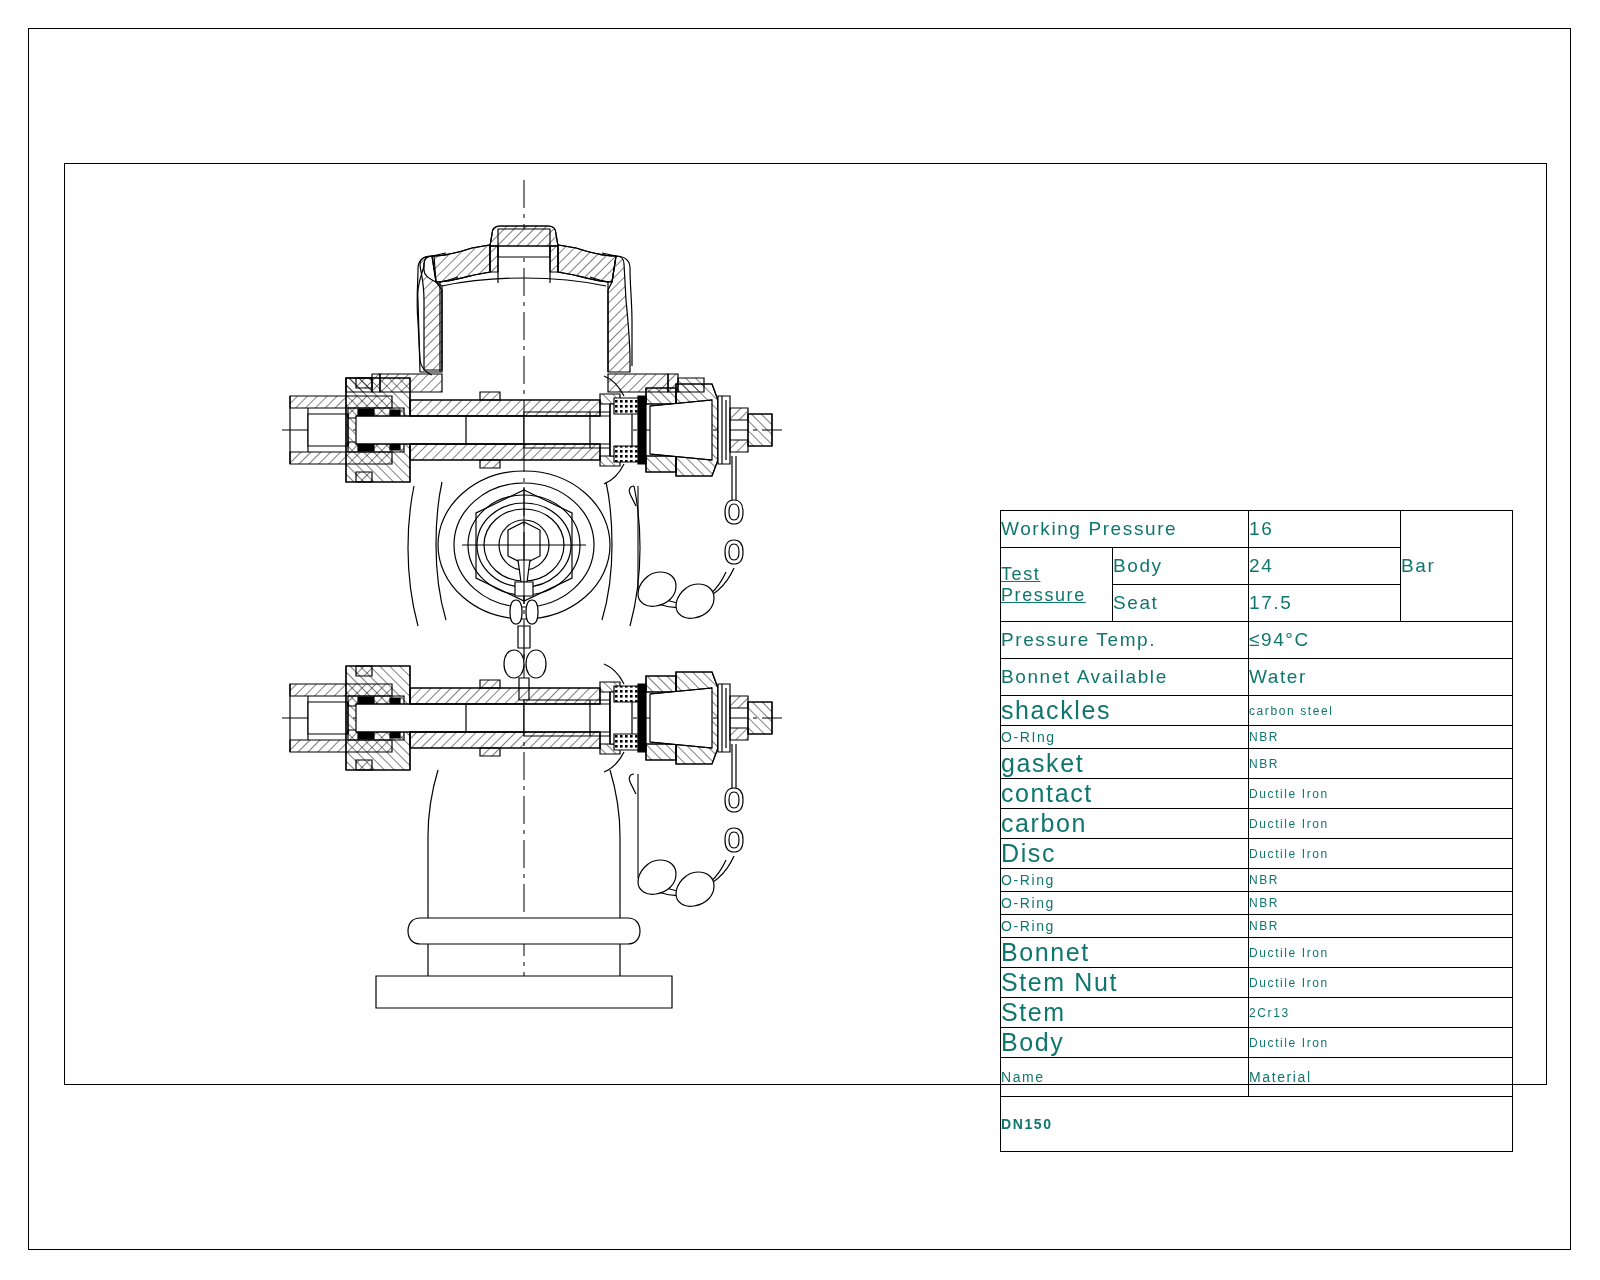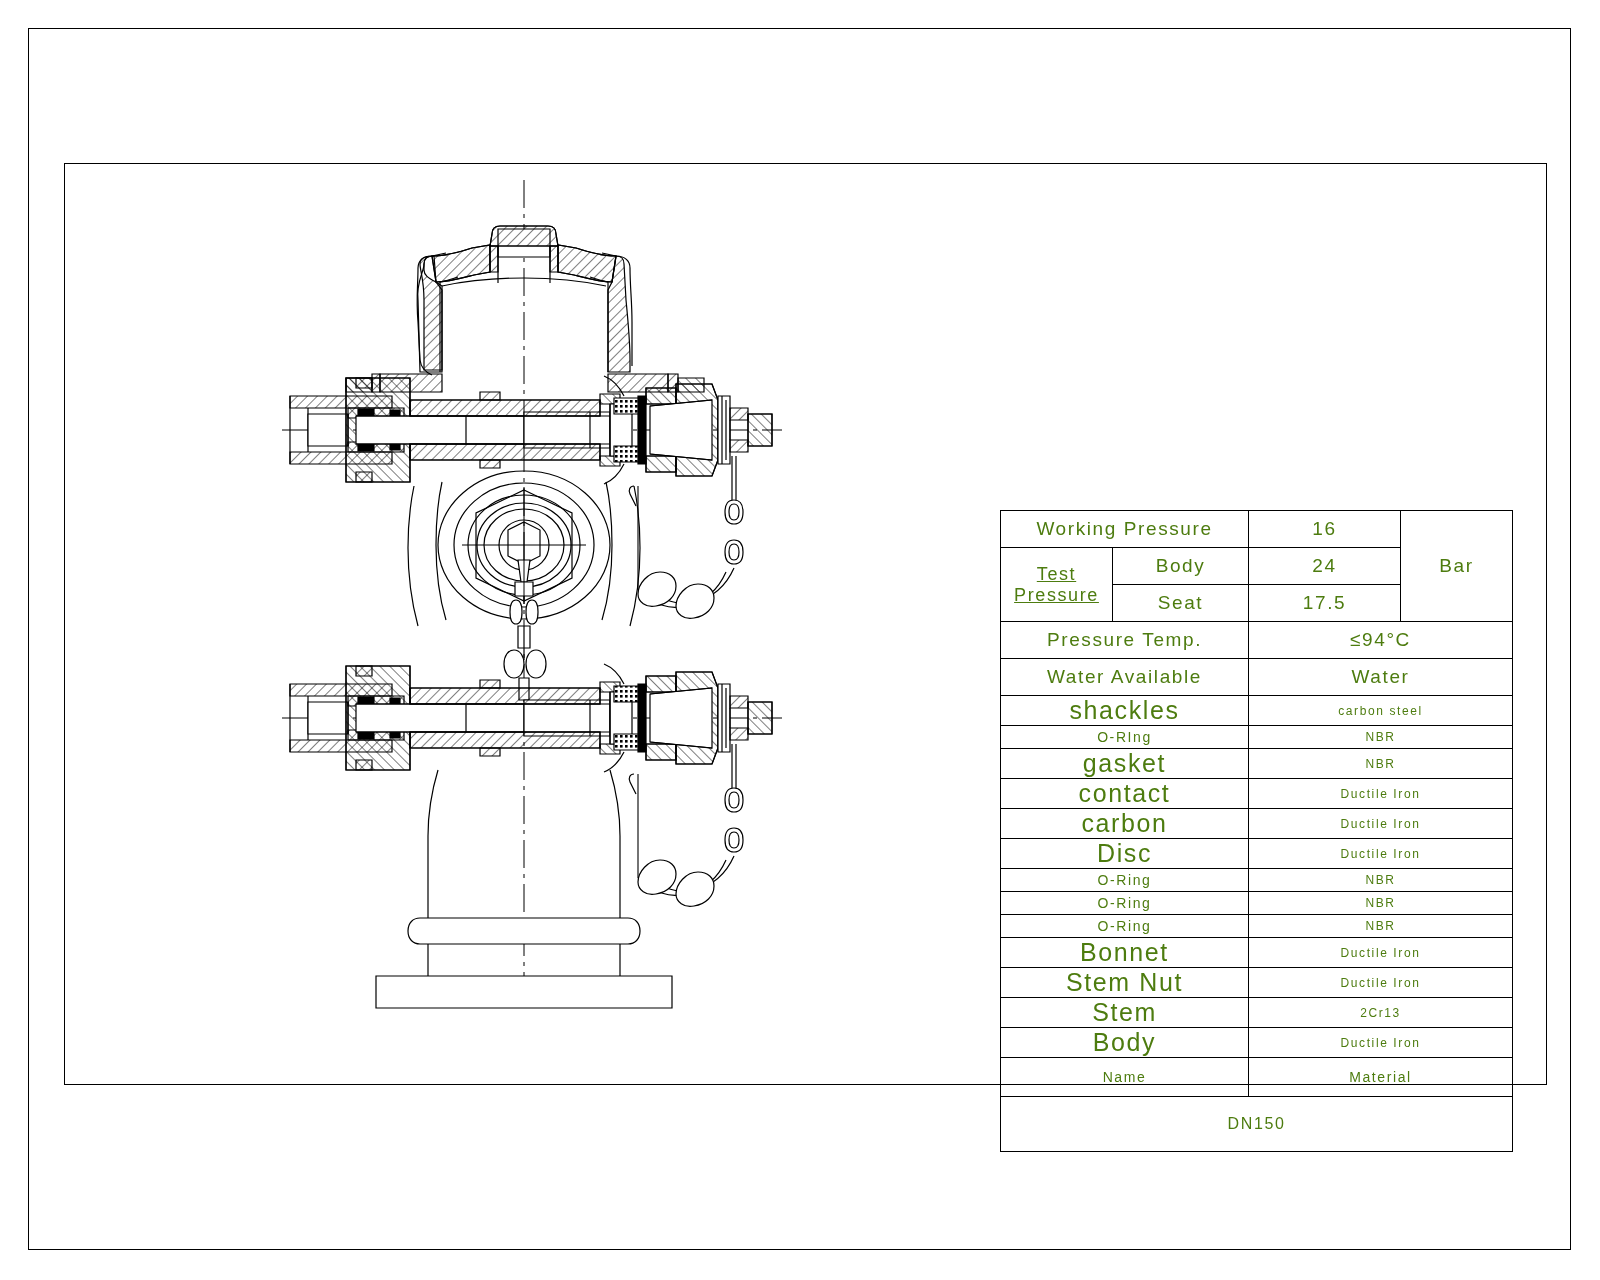--- a/index.html
+++ b/index.html
@@ -50,32 +50,31 @@
     position: absolute;
     left: 1000px;
     top: 510px;
     width: 512px;
     border-collapse: collapse;
     table-layout: fixed;
   }
   #spec-table td {
     border: 1.3px solid #000;
     padding: 0;
-    text-align: center;
     vertical-align: middle;
-    color: #4d7c0f;
+    color: #0f766e;
     font-family: "Liberation Sans", sans-serif;
     letter-spacing: 1.6px;
     white-space: nowrap;
     overflow: visible;
   }
   .r-big   { height: 36px; font-size: 19px; }
   .r-mat   { height: 22px; }
   .r-name  { height: 38px; font-size: 14px; }
-  .r-title { height: 54px; font-size: 16px; }
+  .r-title { height: 54px; font-size: 14px; font-weight: bold; }
   .nm-lg   { font-size: 25px; letter-spacing: 2px; }
   .nm-sm   { font-size: 14px; letter-spacing: 1px; }
   .mt-sm   { font-size: 12px; letter-spacing: 0.8px; margin-left: 19px; }
   .tp-lbl  { font-size: 18px; line-height: 1.12; letter-spacing: 1.4px; text-decoration: underline; }
 </style>
 </head>
 <body>
 
 <div id="sheet">
 
@@ -408,21 +407,21 @@
         <td class="r-big">Seat</td>
         <td class="r-big">17.5</td>
       </tr>
 
       <tr>
         <td class="r-big" colspan="2">Pressure Temp.</td>
         <td class="r-big" colspan="2">≤94°C</td>
       </tr>
 
       <tr>
-        <td class="r-big" colspan="2">Water Available</td>
+        <td class="r-big" colspan="2">Bonnet Available</td>
         <td class="r-big" colspan="2">Water</td>
       </tr>
 
       </tbody>
       <tbody id="bom-body">
         <tr>
           <td class="r-mat nm-lg" colspan="2">shackles</td>
           <td class="r-mat mt-sm" colspan="2">carbon steel</td>
         </tr>
         <tr>

